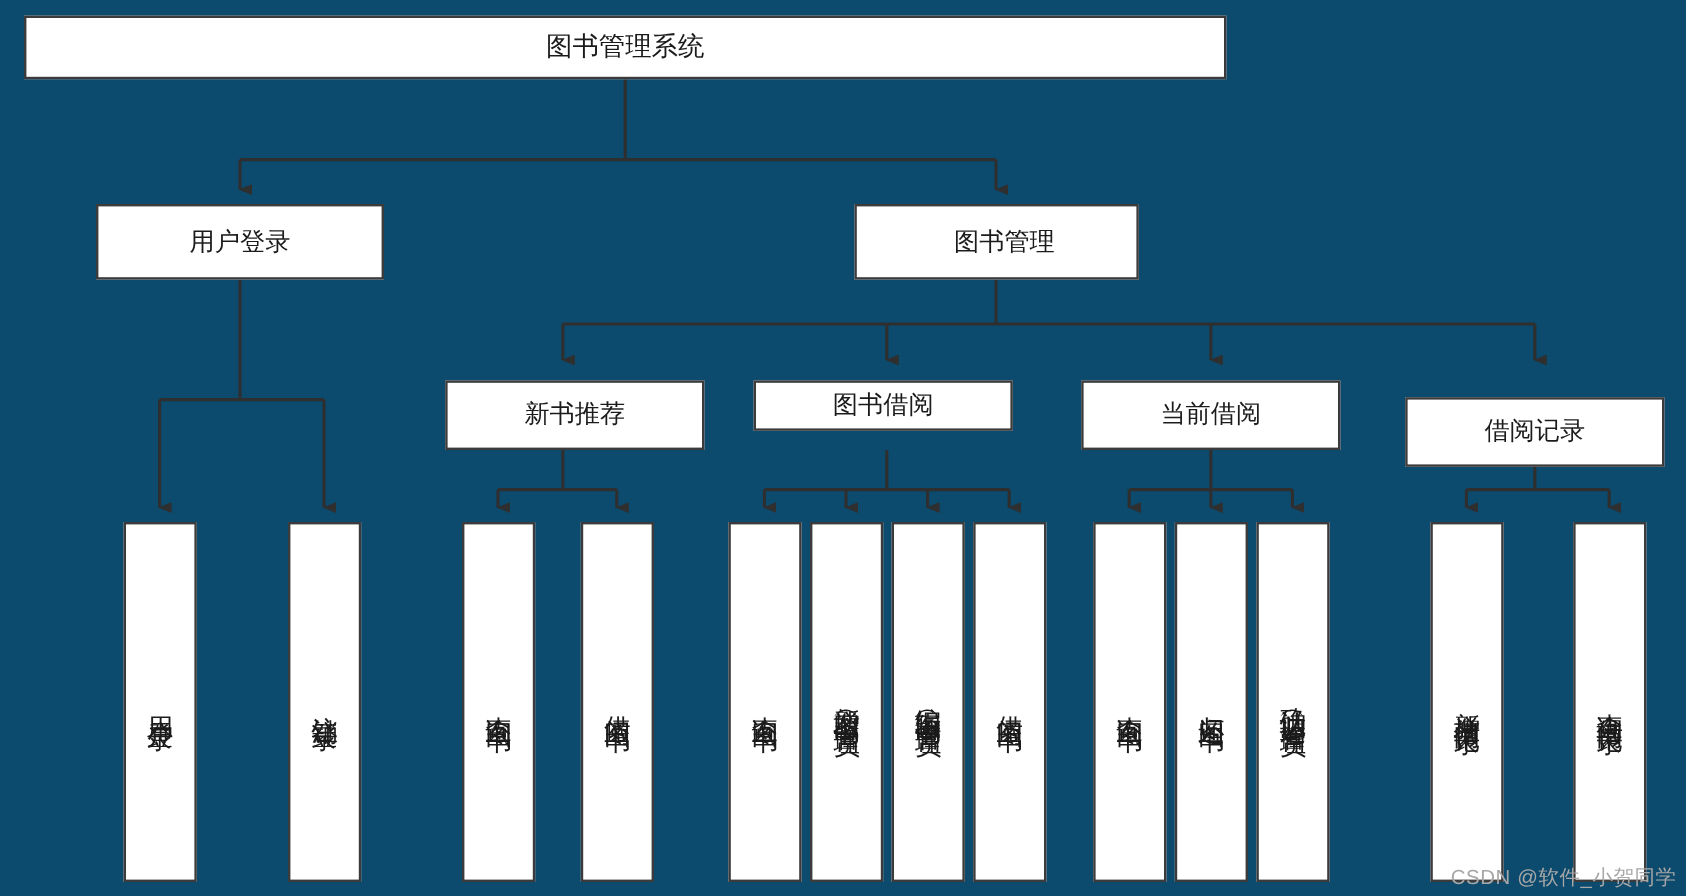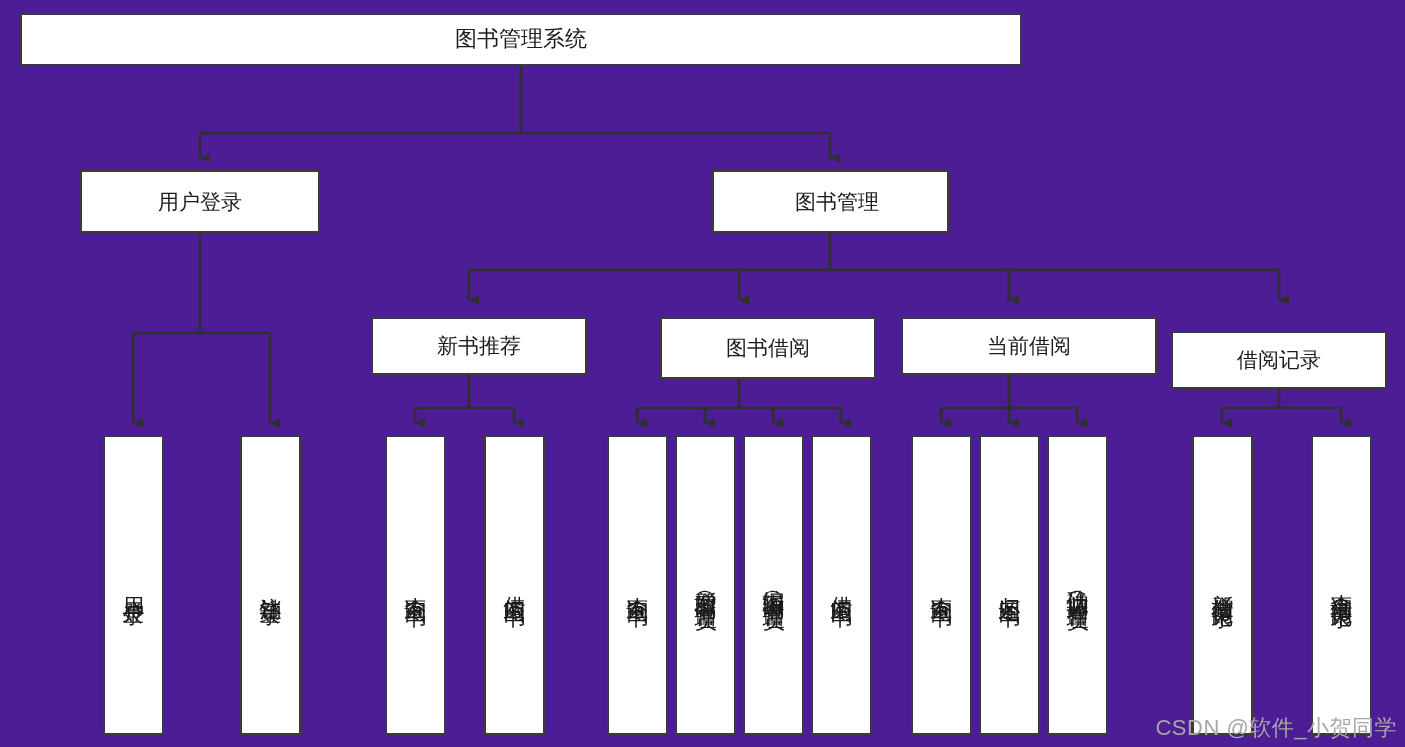--- a/index.html
+++ b/index.html
@@ -8,21 +8,21 @@
     padding: 0;
     background: #ffffff;
   }
   body {
     font-family: "Liberation Sans", "DejaVu Sans", sans-serif;
   }
   #diagram-root {
     position: relative;
     width: 1405px;
     height: 747px;
-    background: #4c1d95;
+    background: #0c4a6e;
     overflow: hidden;
   }
   #connector-layer {
     position: absolute;
     left: 0;
     top: 0;
     width: 1405px;
     height: 747px;
   }
   .node {
@@ -56,21 +56,21 @@
     text-orientation: upright;
     font-size: 22px;
     letter-spacing: 3px;
     line-height: 1;
     white-space: nowrap;
   }
   #watermark {
     position: absolute;
     right: 8px;
     bottom: 4px;
-    font-size: 22px;
+    font-size: 17px;
     color: #a7a7a7;
     letter-spacing: 0.5px;
     z-index: 5;
     white-space: nowrap;
   }
 </style>
 </head>
 <body>
 
 <div id="diagram-root">
@@ -133,24 +133,24 @@
   <div class="node horizontal" style="left:80px; top:170px; width:240px; height:63px;">
     <span class="node-label">用户登录</span>
   </div>
   <div class="node horizontal" style="left:712px; top:170px; width:237px; height:63px;padding-left:13px;">
     <span class="node-label">图书管理</span>
   </div>
 
   <div class="node horizontal" style="left:371px; top:317px; width:216px; height:58px;">
     <span class="node-label">新书推荐</span>
   </div>
-  <div class="node horizontal" style="left:660px; top:317px; width:216px; height:62px;">
+  <div class="node horizontal" style="left:628px; top:317px; width:216px; height:42px;">
     <span class="node-label">图书借阅</span>
   </div>
-  <div class="node horizontal" style="left:901px; top:317px; width:256px; height:58px;">
+  <div class="node horizontal" style="left:901px; top:317px; width:216px; height:58px;">
     <span class="node-label">当前借阅</span>
   </div>
   <div class="node horizontal" style="left:1171px; top:331px; width:216px; height:58px;">
     <span class="node-label">借阅记录</span>
   </div>
 
   <div class="node vertical" style="left:103px; top:435px; width:61px; height:300px;">
     <span class="node-label">用户登录</span>
   </div>
   <div class="node vertical" style="left:240px; top:435px; width:61px; height:300px;">

